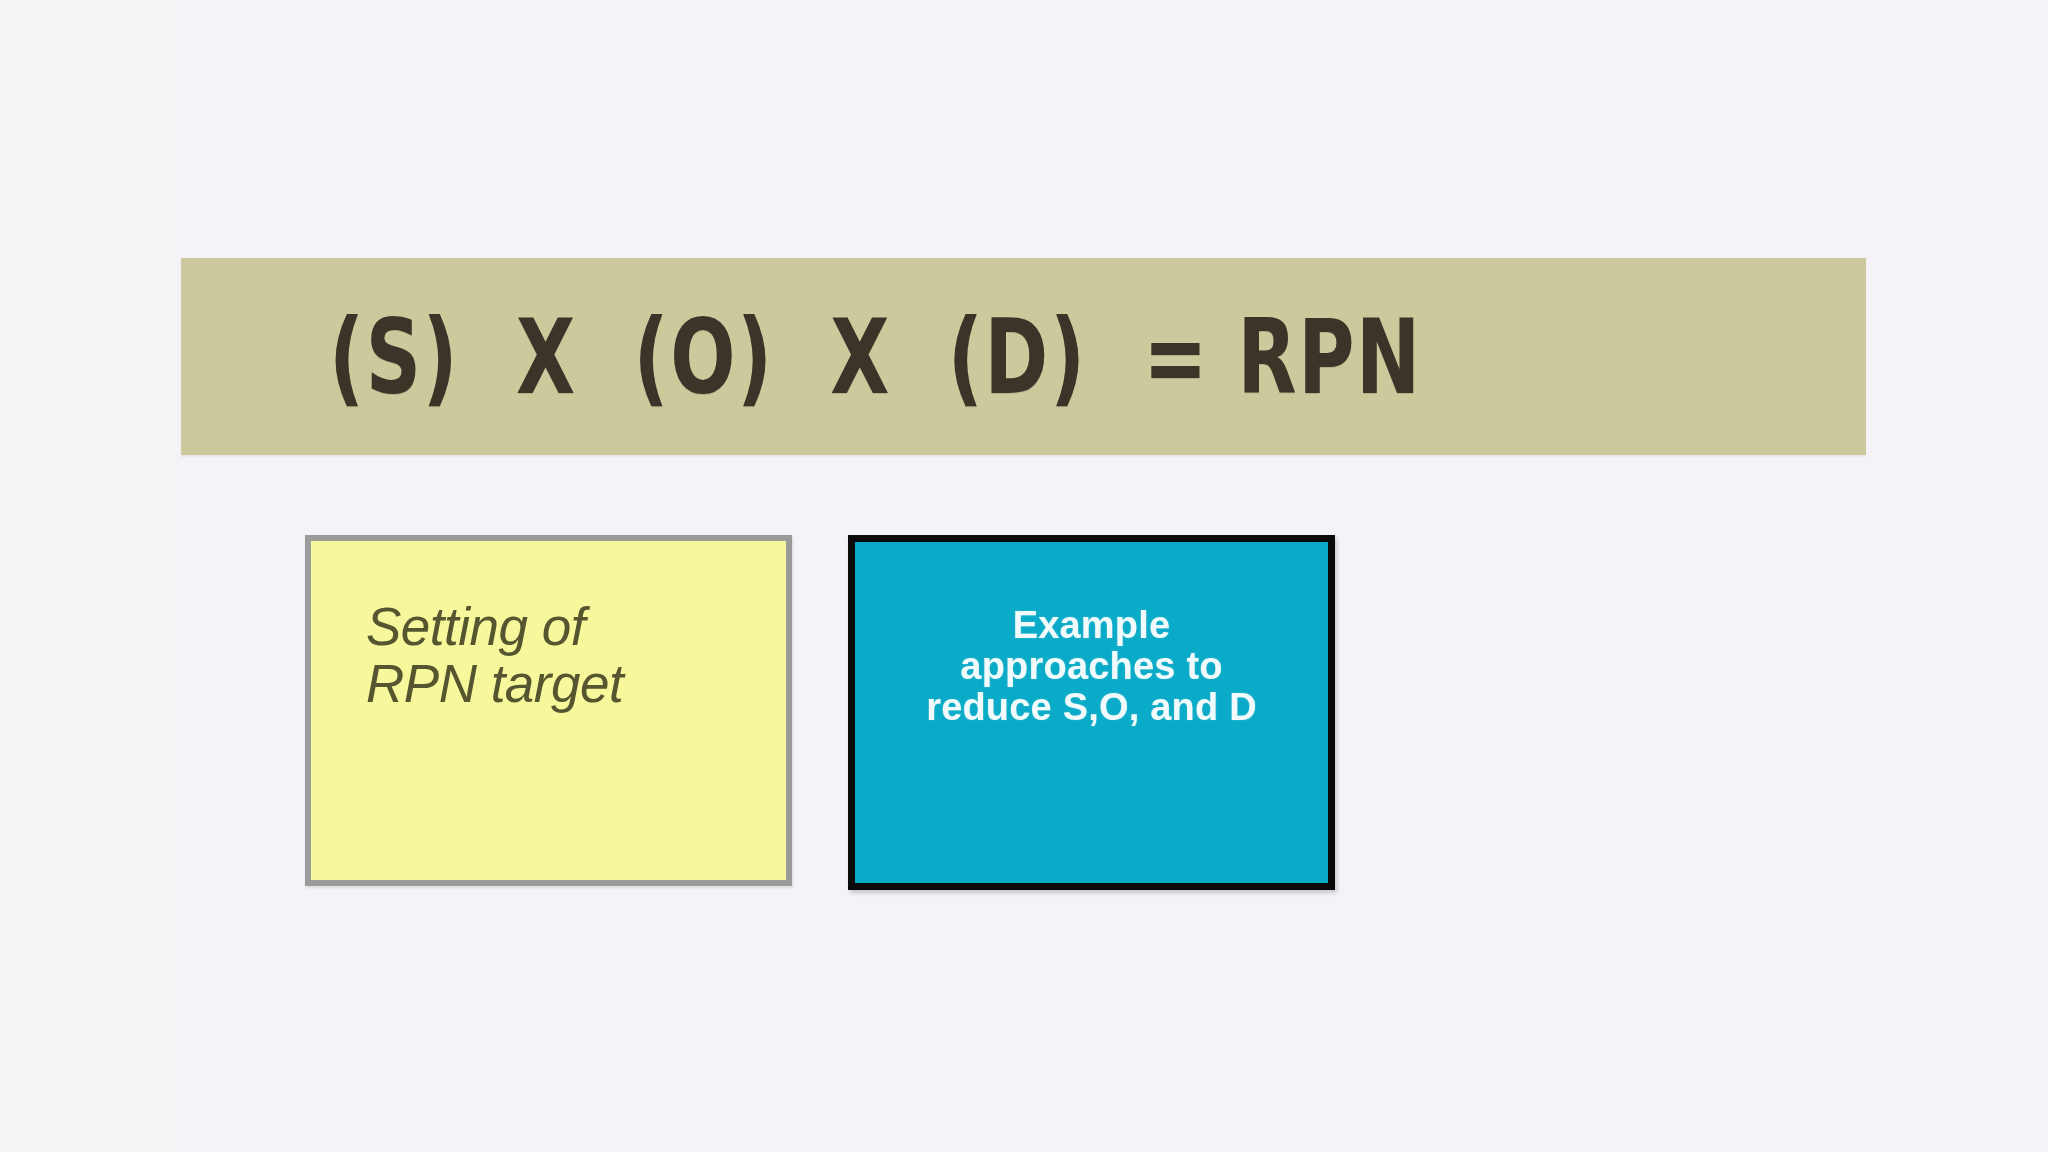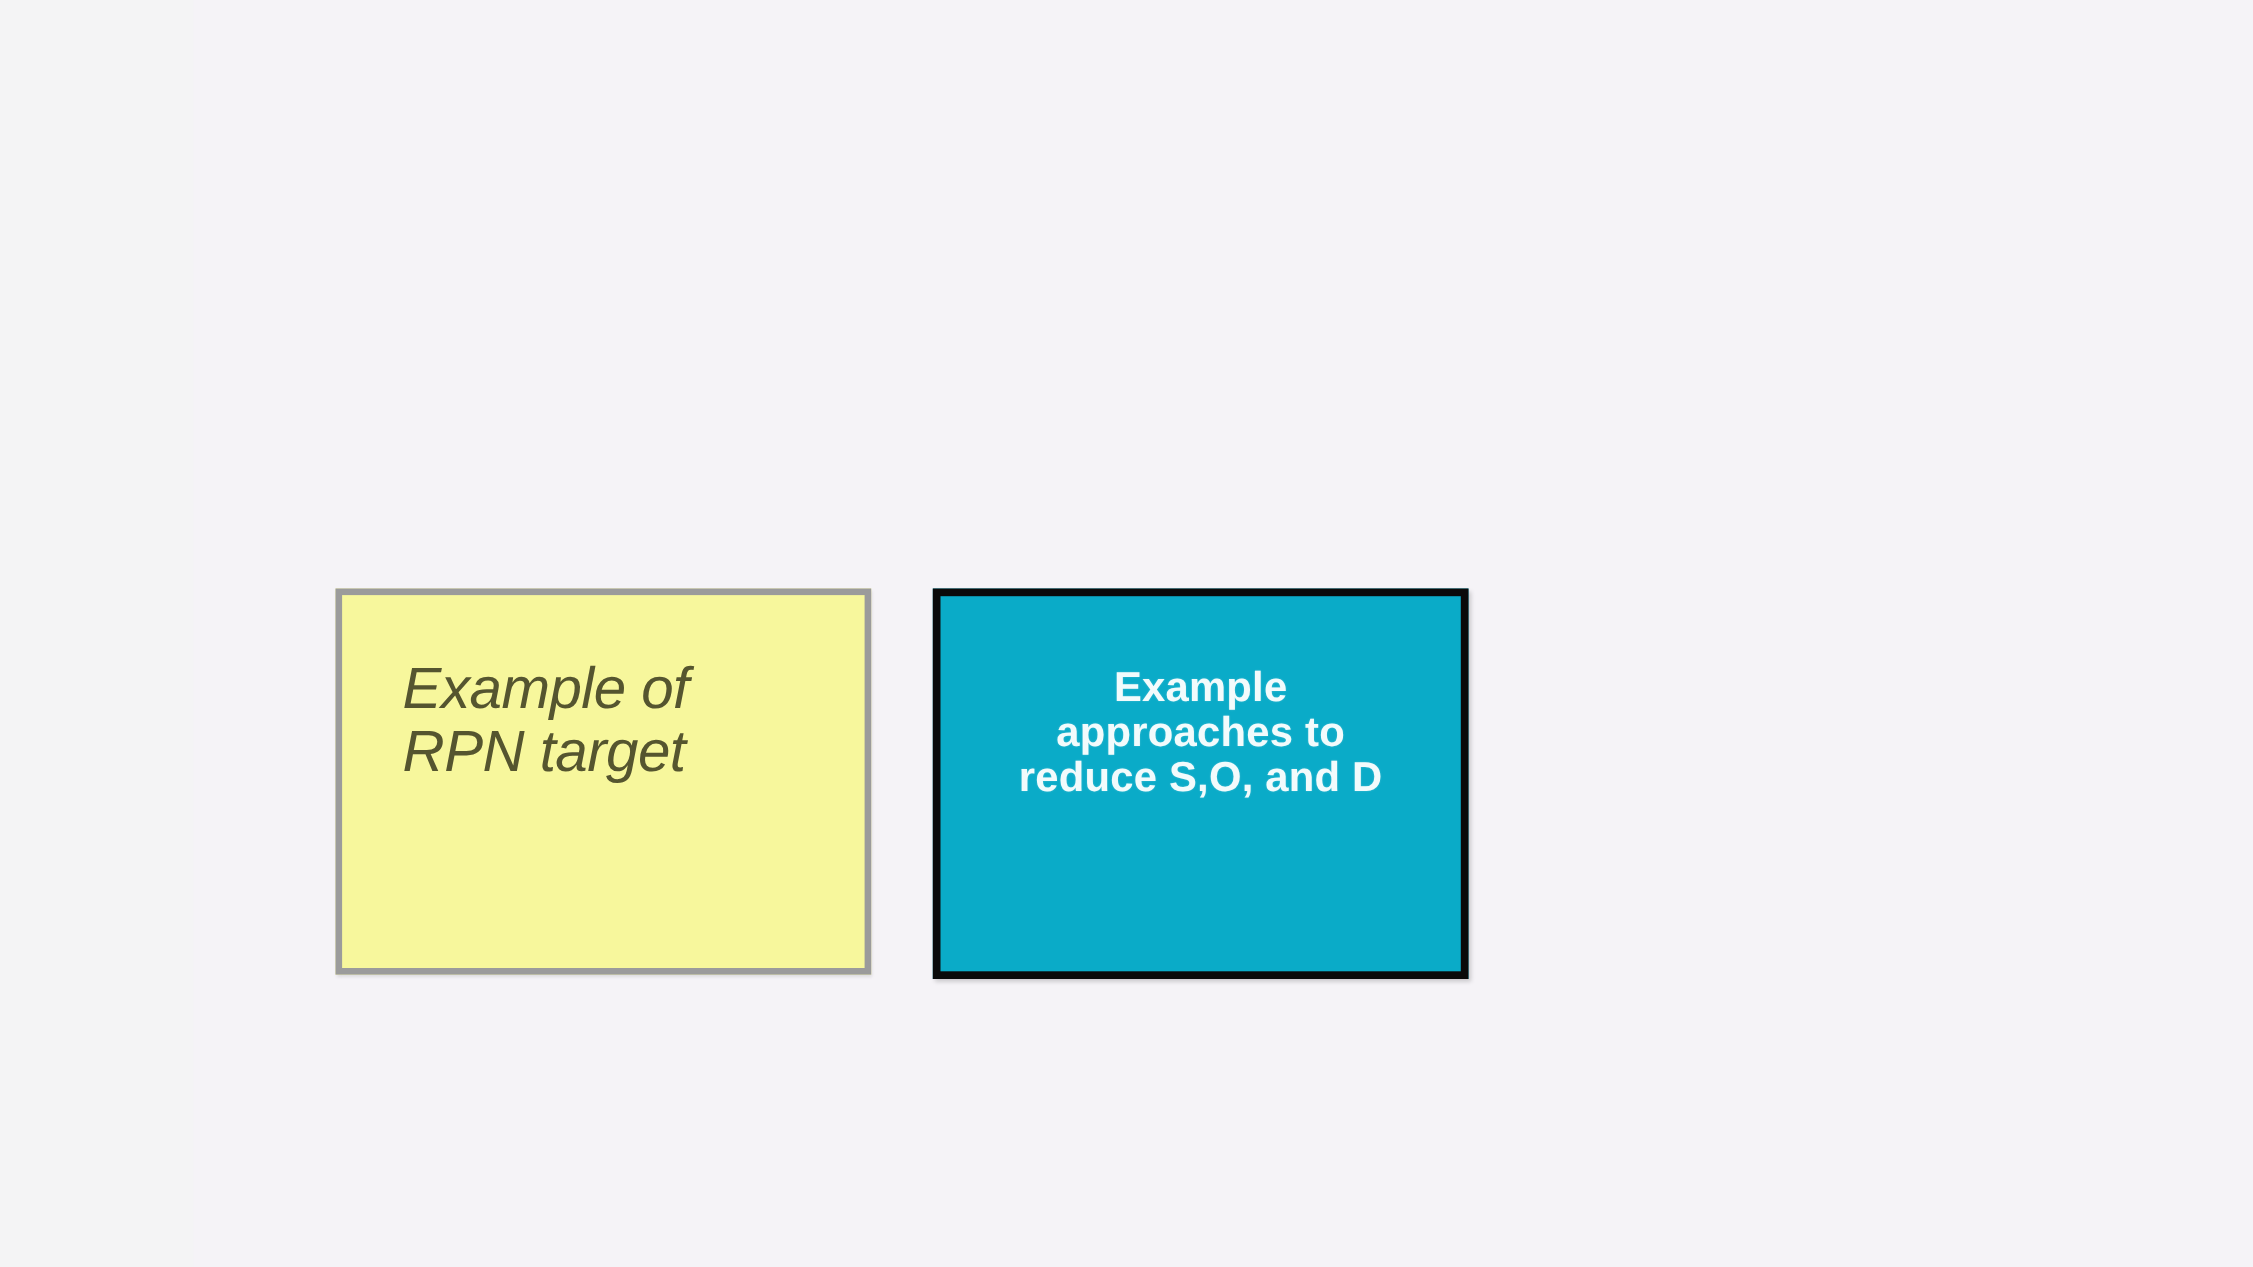--- a/index.html
+++ b/index.html
@@ -128,25 +128,28 @@
     text-shadow: 0 0 2px rgba(255,255,255,0.25);
   }
 </style>
 </head>
 <body>
 
 <div id="slide">
 
   <div id="slide-panel"></div>
 
+  <div id="formula-banner">
+    <div id="formula-text">(S)  X  (O)  X  (D)  = RPN</div>
+  </div>
 
   <div id="boxes-row">
 
     <div class="box" id="rpn-target-box">
-      <div id="rpn-target-text">Example of
+      <div id="rpn-target-text">Setting of
 RPN target</div>
     </div>
 
     <div class="box" id="reduce-approaches-box">
       <div id="reduce-approaches-text">Example
 approaches to
 reduce S,O, and D</div>
     </div>
 
   </div>

